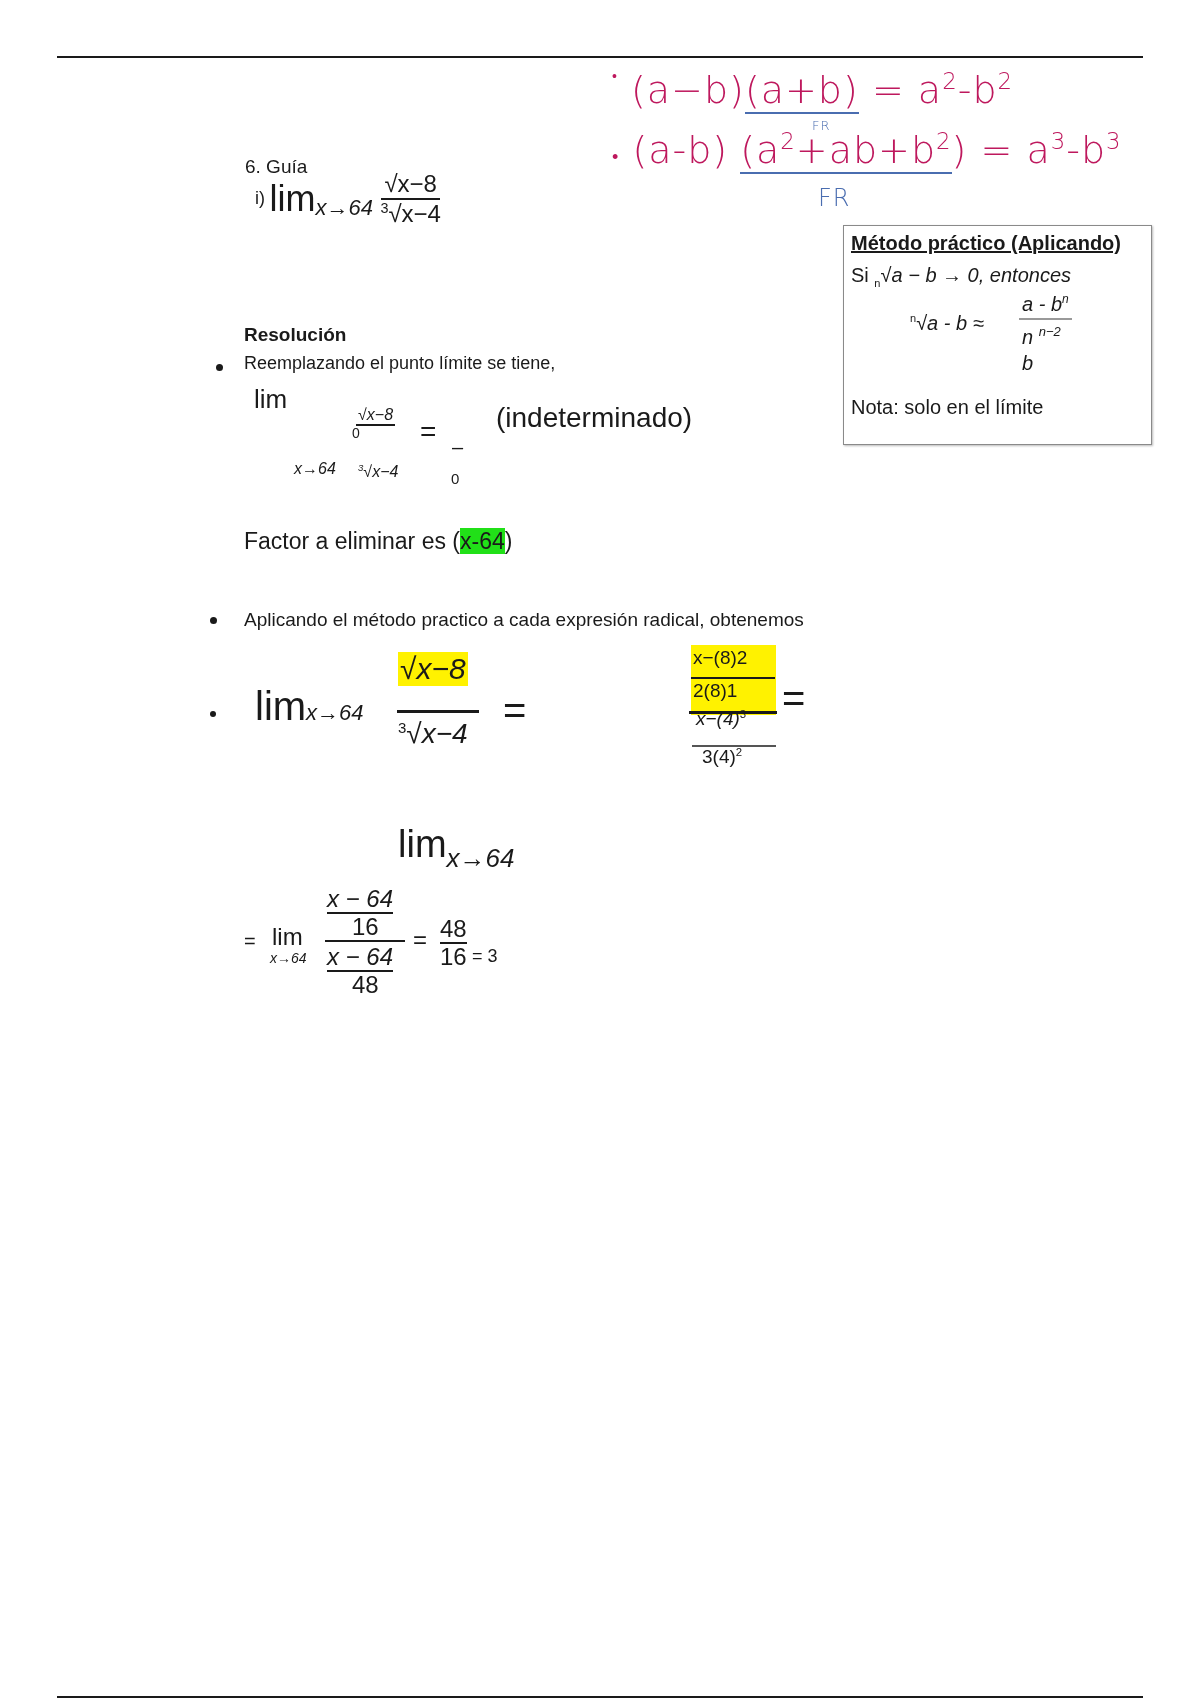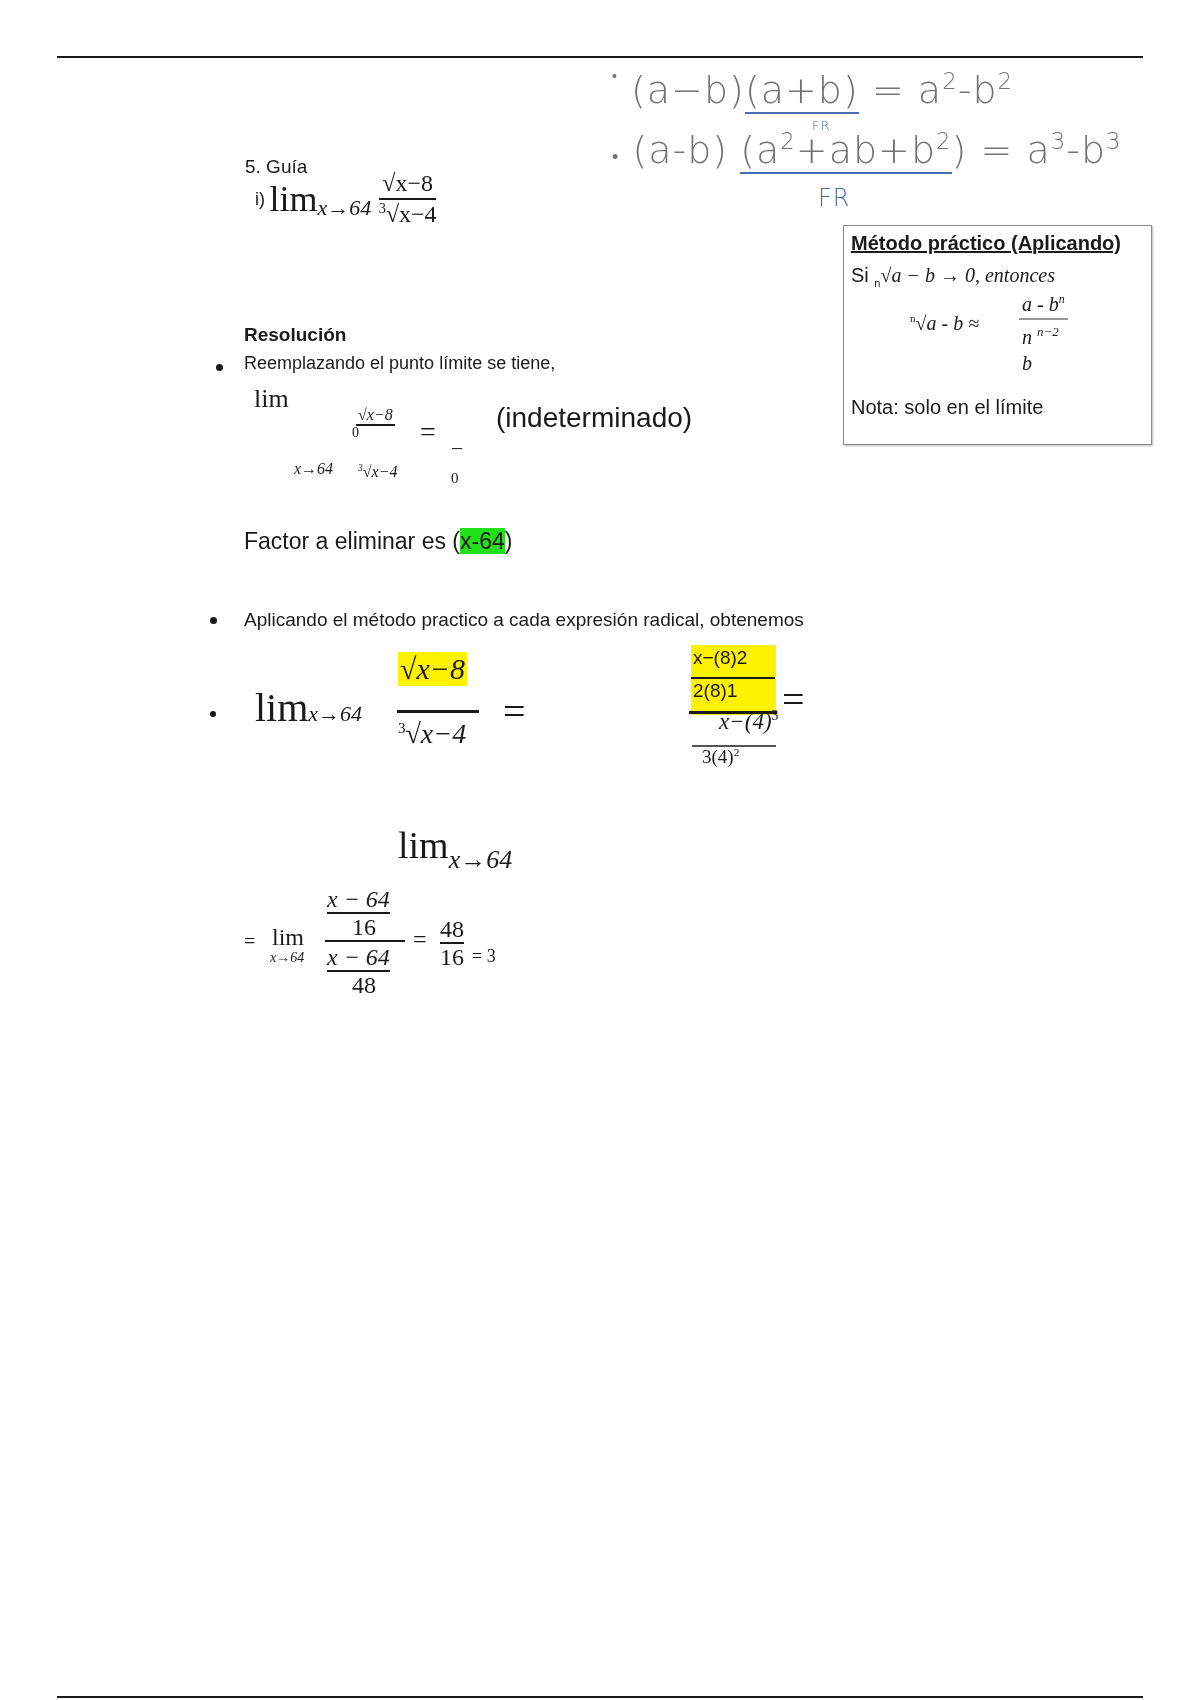--- a/index.html
+++ b/index.html
@@ -1,22 +1,22 @@
 <!DOCTYPE html>
 <html><head>
 <meta charset="utf-8">
 <style>
   html,body{margin:0;padding:0;background:#ffffff;}
   body{width:1200px;height:1700px;position:relative;overflow:hidden;font-family:"Liberation Sans",sans-serif;color:#1a1a1a;}
   .abs{position:absolute;}
   .rule{position:absolute;left:57px;width:1086px;height:2px;background:#1a1a1a;}
-  .serif{font-family:Liberation Serif, serif;}
+  .serif{font-family:Liberation Sans, sans-serif;}
   .ital{font-style:italic;}
   .sans{font-family:"Liberation Sans","DejaVu Sans",sans-serif;}
-  .hand{font-family:"DejaVu Sans",sans-serif;font-weight:300;color:#737373;letter-spacing:1px;}
+  .hand{font-family:"DejaVu Sans",sans-serif;font-weight:300;color:#be185d;letter-spacing:1px;}
   .hand-blue{color:#4a6db0;}
   .frac{display:inline-flex;flex-direction:column;align-items:center;vertical-align:middle;}
   .frac .num{border-bottom:2px solid #1a1a1a;padding:0 3px;line-height:1.15;}
   .frac .den{line-height:1.15;padding:0 3px;}
   .hl-yellow{background:#fff200;}
   .hl-green{background:#21e018;}
   .bullet{position:absolute;width:7px;height:7px;border-radius:50%;background:#1a1a1a;}
   .box{position:absolute;left:843px;top:225px;width:307px;height:218px;border:1.5px solid #8a8a8a;box-shadow:1px 1px 2px #bbb;background:#fff;}
   .box .title{font-weight:bold;text-decoration:underline;font-size:20px;position:absolute;left:7px;top:6px;}
   .box .line{font-size:20px;position:absolute;left:7px;}
@@ -36,21 +36,21 @@
 </div>
 <div class="abs hand hand-blue" style="left:812px;top:118px;font-size:13px;">FR</div>
 <div class="abs hand" style="left:612px;top:128px;font-size:38px;">
   <span style="font-size:18px;">•</span>
   <span>(a-b)</span><span style="border-bottom:2px solid #4a6db0;margin-left:12px;"><span>(a</span><sup>2</sup><span>+ab+b</span><sup>2</sup></span><span>)</span>
   <span>=</span>
   <span>a</span><sup>3</sup><span>-</span><span>b</span><sup>3</sup>
 </div>
 <div class="abs hand hand-blue" style="left:818px;top:184px;font-size:24px;">FR</div>
 
-<div class="abs sans" style="left:245px;top:156px;font-size:19px;">5. Guía</div>
+<div class="abs sans" style="left:245px;top:156px;font-size:19px;">6. Guía</div>
 <div class="abs" style="left:255px;top:170px;">
   <span class="sans" style="font-size:18px;vertical-align:middle;">i)</span>
   <span class="serif" style="font-size:36px;vertical-align:middle;">lim</span><span class="serif ital" style="font-size:22px;vertical-align:-12px;">x→64</span>
   <span class="frac serif" style="font-size:24px;">
     <span class="num">√x−8</span>
     <span class="den"><sup>3</sup><span>√x−4</span></span>
   </span>
 </div>
 
 <div class="box sans">
@@ -98,21 +98,21 @@
 <div class="abs serif ital hl-yellow" style="left:398px;top:652px;font-size:30px;padding:0 2px;">√x−8</div>
 <div class="abs" style="left:397px;top:710px;width:82px;height:3px;background:#1a1a1a;"></div>
 <div class="abs serif ital" style="left:398px;top:718px;font-size:28px;"><sup style="font-size:15px;font-style:normal;">3</sup><span>√x−4</span></div>
 <div class="abs serif" style="left:503px;top:688px;font-size:40px;">=</div>
 
 <div class="abs hl-yellow" style="left:691px;top:645px;width:85px;height:70px;"></div>
 <div class="abs sans" style="left:693px;top:647px;font-size:19px;">x−(8)2</div>
 <div class="abs" style="left:691px;top:677px;width:84px;height:2px;background:#1a1a1a;"></div>
 <div class="abs sans" style="left:693px;top:680px;font-size:19px;">2(8)1</div>
 <div class="abs" style="left:689px;top:711px;width:88px;height:3px;background:#1a1a1a;"></div>
-<div class="abs serif ital" style="left:719px;top:708px;font-size:23px;"><span>x−(4)</span><sup style="font-style:normal;">3</sup></div>
+<div class="abs serif ital" style="left:696px;top:708px;font-size:19px;"><span>x−(4)</span><sup style="font-style:normal;">3</sup></div>
 <div class="abs" style="left:692px;top:745px;width:84px;height:2px;background:#555;"></div>
 <div class="abs serif" style="left:702px;top:746px;font-size:19px;"><span>3(4)</span><sup>2</sup></div>
 <div class="abs serif" style="left:782px;top:676px;font-size:40px;">=</div>
 
 <div class="abs serif" style="left:398px;top:823px;font-size:38px;">
   <span>lim</span><span class="ital" style="font-size:26px;vertical-align:-10px;">x→64</span>
 </div>
 <div class="abs serif" style="left:244px;top:930px;font-size:20px;">=</div>
 <div class="abs serif" style="left:272px;top:925px;font-size:24px;line-height:1;">lim</div>
 <div class="abs serif ital" style="left:270px;top:950px;font-size:14px;">x→64</div>

